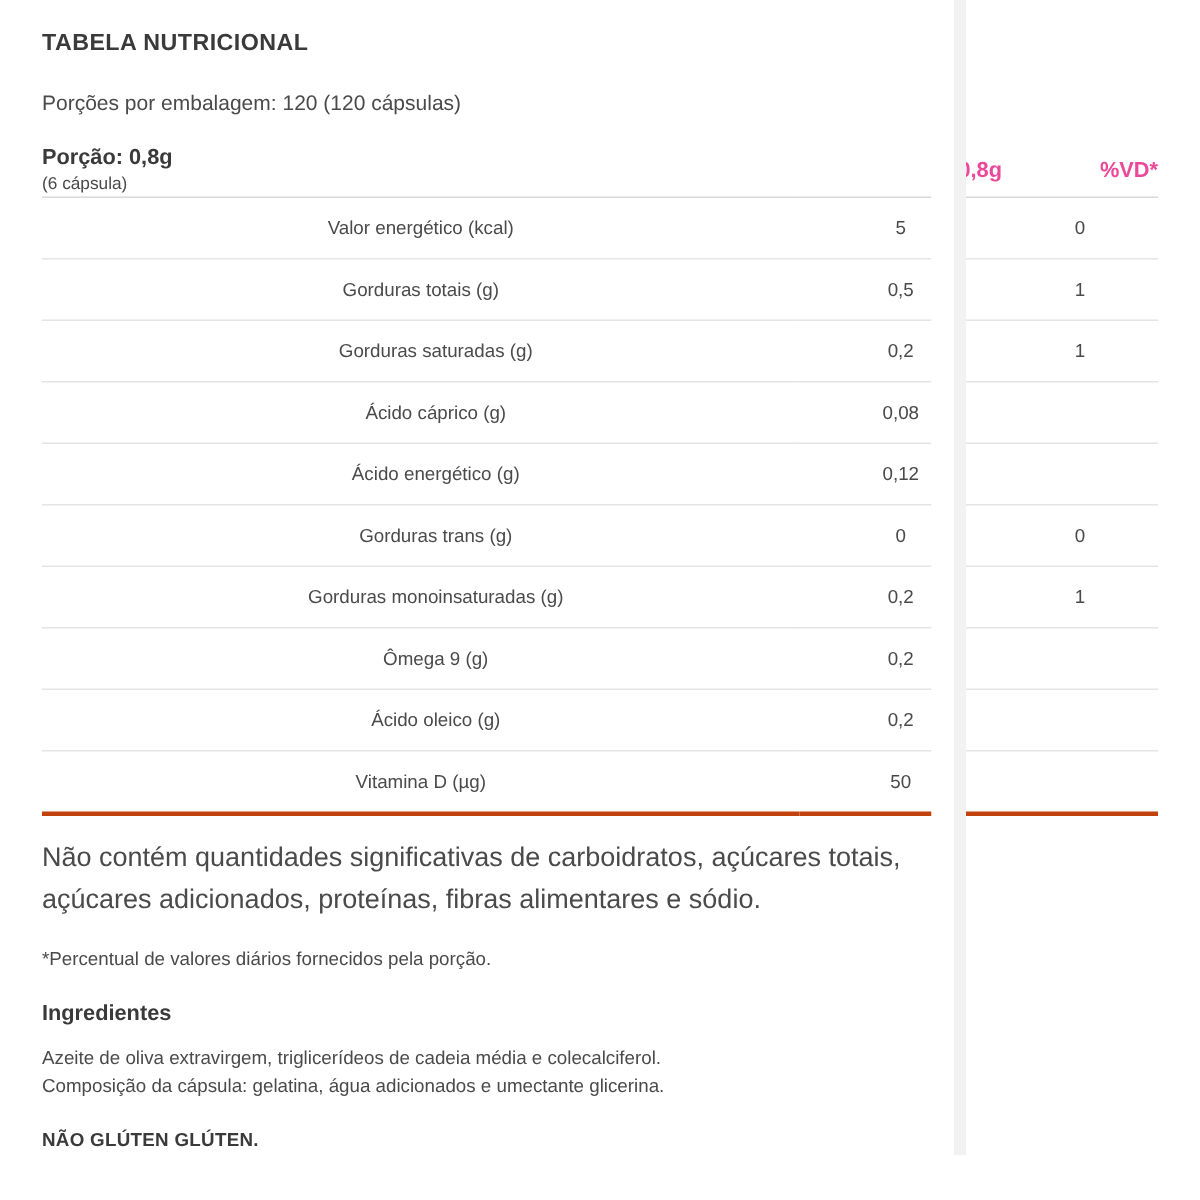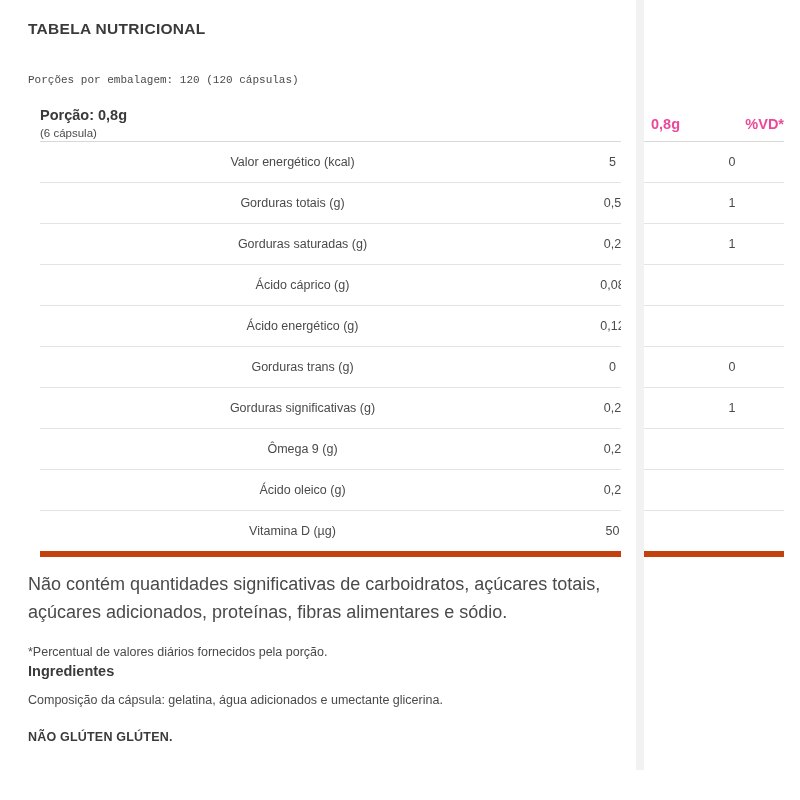--- a/index.html
+++ b/index.html
@@ -42,33 +42,31 @@
 
   .title {
     font-size: 15.5px;
     font-weight: bold;
     letter-spacing: 0.3px;
     color: #3a3a3a;
     margin: 6px 0 0 0;
   }
 
   .servings {
-    font-size: 11px;
-    color: #4a4a4a;
-    margin-top: 36px;
-    font-family: Liberation Mono, monospace;
+    font-size: 14px;
+    color: #4a4a4a;
+    margin-top: 22px;
   }
 
   
   table.nutri {
     width: 744px;
     border-collapse: collapse;
     margin-top: 20px;
     table-layout: fixed;
-    margin-left: 12px;
   }
   table.nutri col.c-name { width: 505px; }
   table.nutri col.c-amt  { width: 135px; }
   table.nutri col.c-vd   { width: 104px; }
 
   table.nutri th, table.nutri td {
     padding: 0;
     vertical-align: middle;
   }
 
@@ -95,21 +93,21 @@
     text-align: right;
   }
   .head-vd { padding-right: 6px; }
 
   tr.row td {
     height: 40px;
     border-bottom: 1px solid #e4e4e4;
     font-size: 12.5px;
     color: #4a4a4a;
   }
-  tr.row:last-child td { border-bottom: 6px solid #c2410c; }
+  tr.row:last-child td { border-bottom: 3px solid #c2410c; }
 
   td.name { padding-left: 8px; text-align: center; }
   td.name.ind1 { padding-left: 20px; }
   td.amt { text-align: center; }
   td.vd  { text-align: center; padding-right: 6px; }
 
   .note {
     font-size: 18px;
     color: #4a4a4a;
     line-height: 1.55;
@@ -119,21 +117,21 @@
   .note2 {
     font-size: 12.5px;
     color: #4a4a4a;
     margin-top: 18px;
   }
 
   .ing-title {
     font-size: 14.5px;
     font-weight: bold;
     color: #3a3a3a;
-    margin-top: 4px;
+    margin-top: 22px;
   }
   .ing-body {
     font-size: 12.5px;
     color: #4a4a4a;
     line-height: 1.5;
     margin-top: 10px;
   }
   .gluten {
     font-size: 12.5px;
     font-weight: bold;
@@ -193,21 +191,21 @@
         <td class="name ind1">Ácido energético (g)</td>
         <td class="amt">0,12</td>
         <td class="vd"></td>
       </tr>
       <tr class="row">
         <td class="name ind1">Gorduras trans (g)</td>
         <td class="amt">0</td>
         <td class="vd">0</td>
       </tr>
       <tr class="row">
-        <td class="name ind1">Gorduras significativas (g)</td>
+        <td class="name ind1">Gorduras monoinsaturadas (g)</td>
         <td class="amt">0,2</td>
         <td class="vd">1</td>
       </tr>
       <tr class="row">
         <td class="name ind1">Ômega 9 (g)</td>
         <td class="amt">0,2</td>
         <td class="vd"></td>
       </tr>
       <tr class="row">
         <td class="name ind1">Ácido oleico (g)</td>
@@ -222,18 +220,19 @@
     </tbody>
   </table>
 
   <div class="note">Não contém quantidades significativas de carboidratos, açúcares totais, açúcares adicionados, proteínas, fibras alimentares e sódio.</div>
 
   <div class="note2">*Percentual de valores diários fornecidos pela porção.</div>
 
   <h2 class="ing-title">Ingredientes</h2>
 
   <div class="ing-body">
+    <div>Azeite de oliva extravirgem, triglicerídeos de cadeia média e colecalciferol.</div>
     <div>Composição da cápsula: gelatina, água adicionados e umectante glicerina.</div>
   </div>
 
   <div class="gluten">NÃO GLÚTEN GLÚTEN.</div>
 
 </div>
 
 </body></html>

